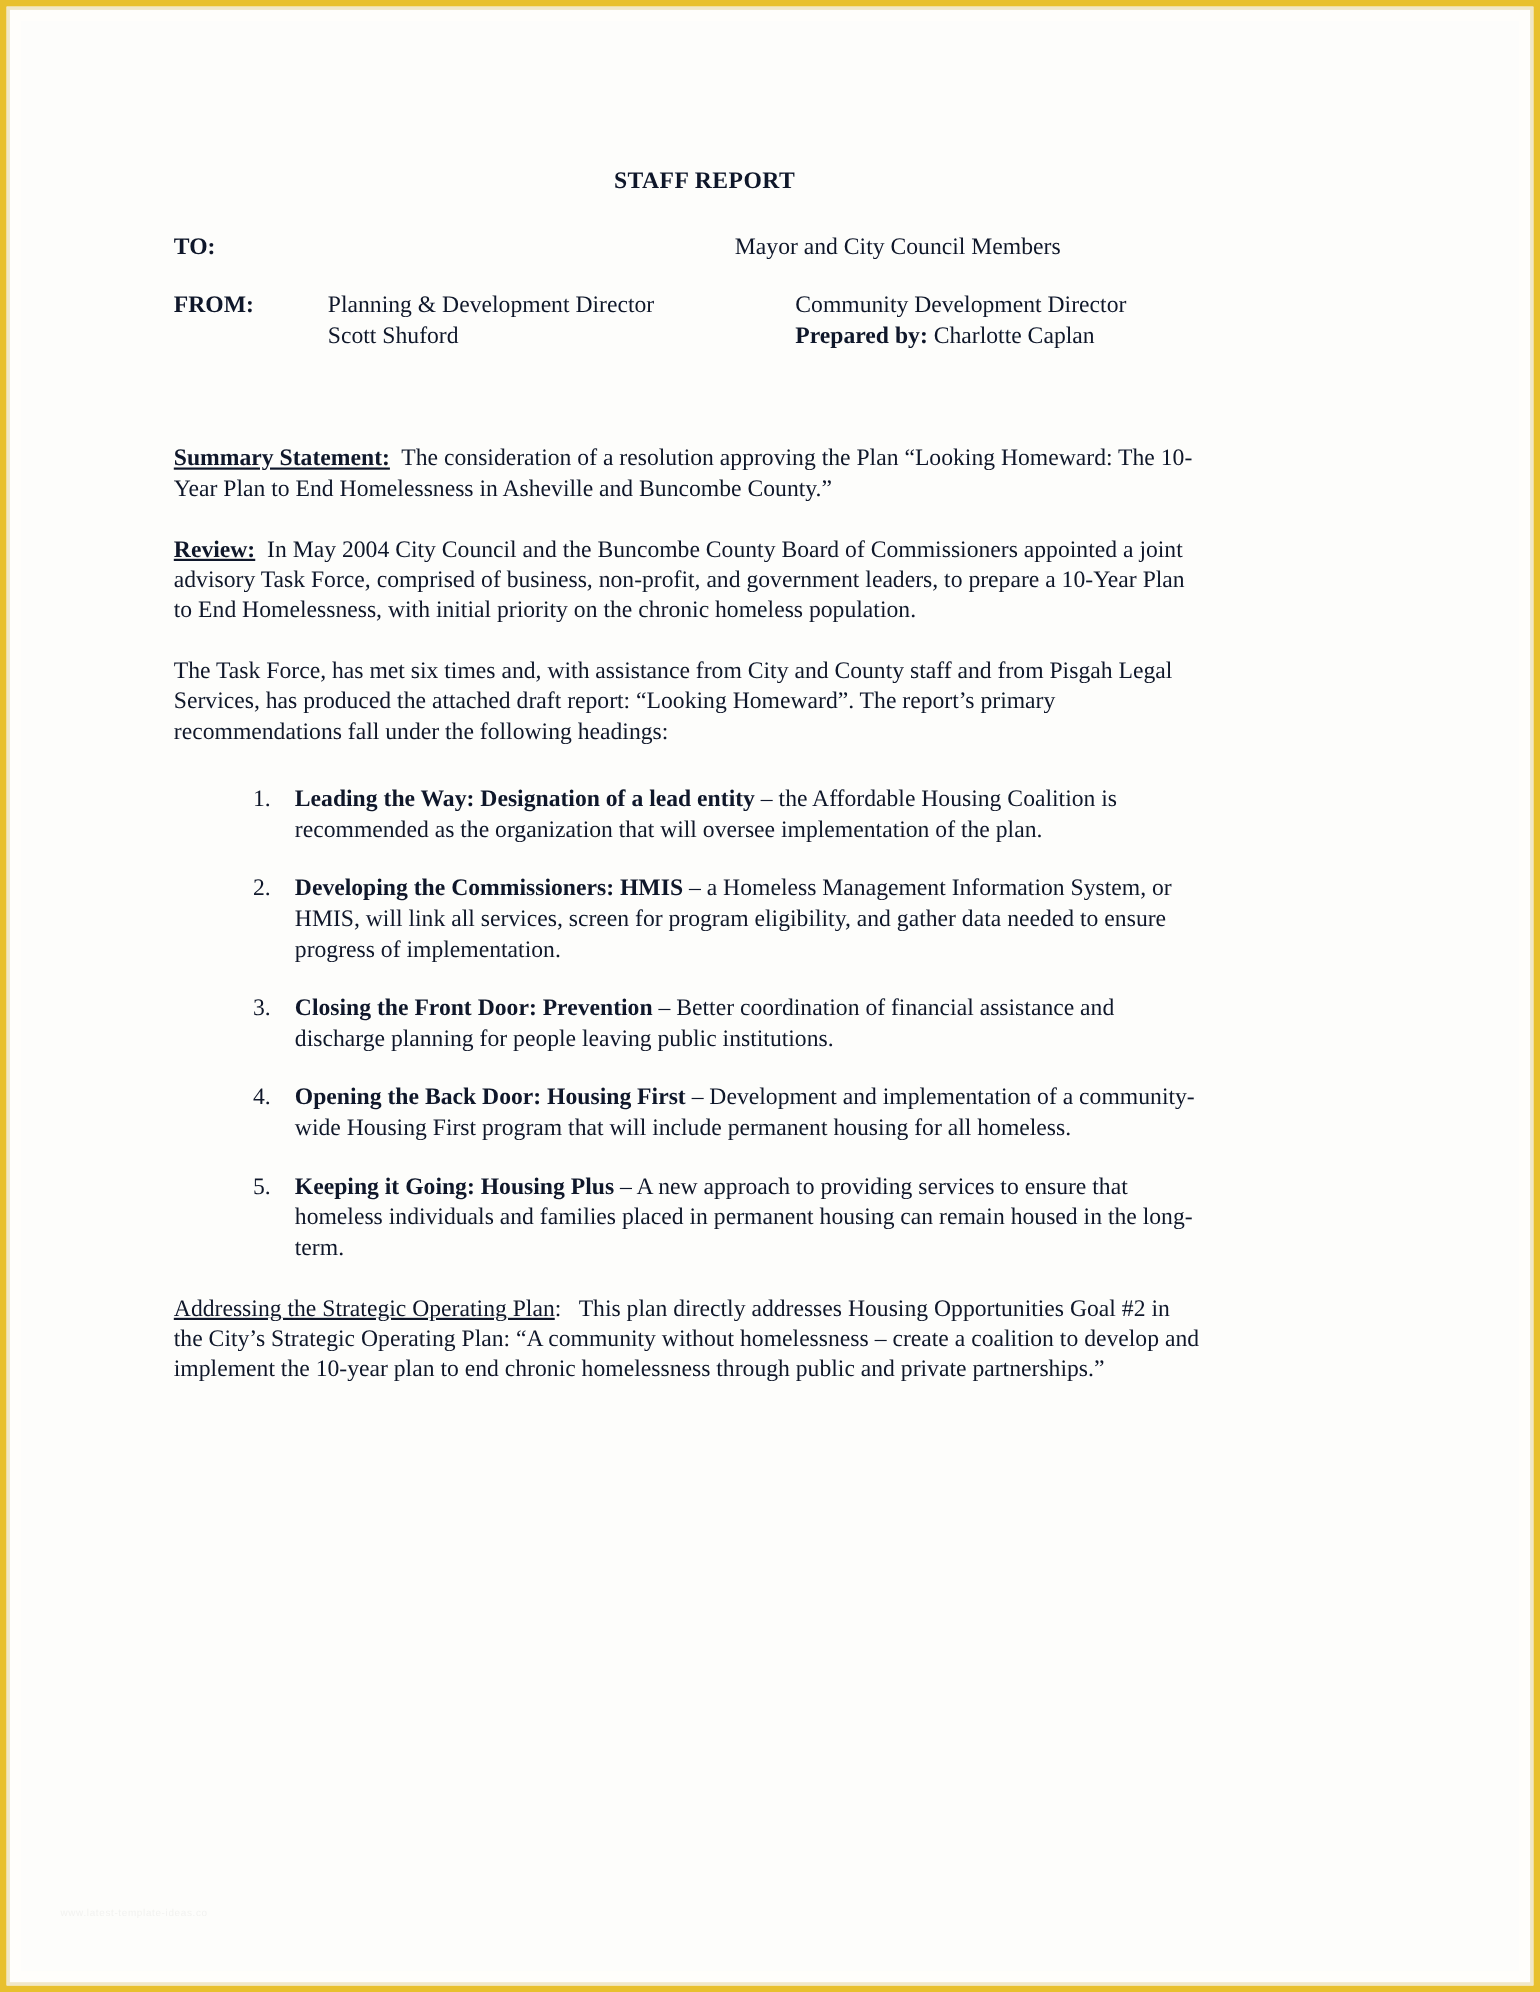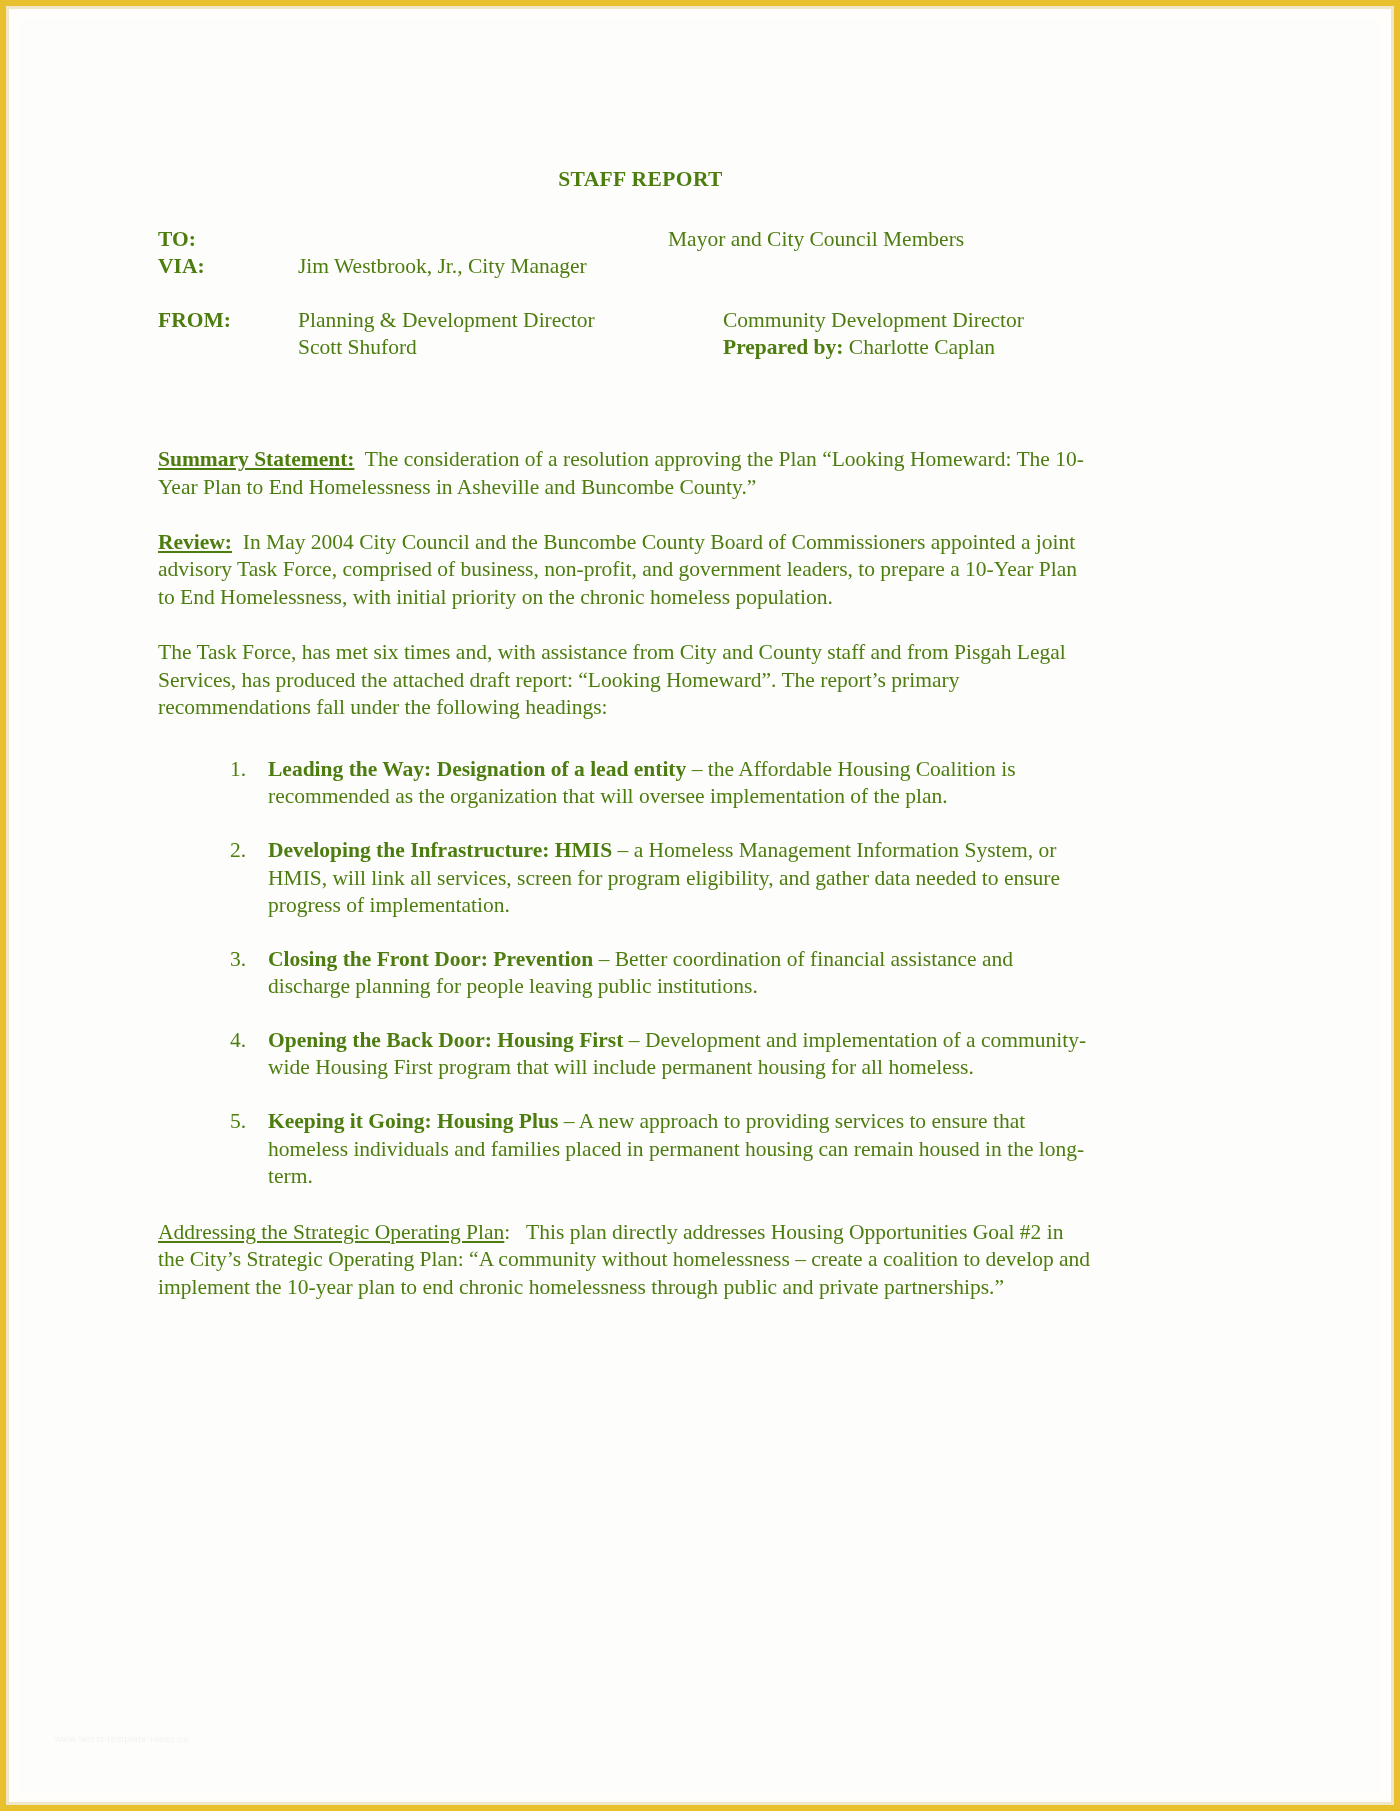--- a/index.html
+++ b/index.html
@@ -42,25 +42,25 @@
     right: 10px;
     bottom: 10px;
     background: #fdfdfb;
     box-sizing: border-box;
     overflow: hidden;
   }
 
   .doc {
     position: absolute;
     left: 139px;
-    top: 147px;
+    top: 132px;
     width: 935px;
     font-size: 21.5px;
     line-height: 27.6px;
-    color: #4d7c0f;
+    color: #0f172a;
     text-align: left;
   }
 
   .doc-title {
     text-align: center;
     font-weight: bold;
     font-size: 21.5px;
     letter-spacing: 0.4px;
     margin: 0 0 32px 0;
     padding-left: 30px;
@@ -149,25 +149,20 @@
 
       <div class="doc">
 
         <div class="doc-title">STAFF REPORT</div>
 
         <div class="memo-row">
           <div class="memo-label">TO:</div>
           <div class="memo-value">Mayor and City Council Members</div>
         </div>
 
-        <div class="memo-row">
-          <div class="memo-label">VIA:</div>
-          <div class="memo-value">Jim Westbrook, Jr., City Manager</div>
-          <div class="memo-right"></div>
-        </div>
 
         <div class="gap-sm"></div>
 
         <div class="memo-row">
           <div class="memo-label">FROM:</div>
           <div class="memo-value">
             <div>Planning &amp; Development Director</div>
             <div>Scott Shuford</div>
           </div>
           <div class="memo-right">
@@ -199,21 +194,21 @@
           <div class="rec-item">
             <div class="rec-num">1.</div>
             <div class="rec-body">
               <span class="rec-head">Leading the Way: Designation of a lead entity</span><span> – the Affordable Housing Coalition is recommended as the organization that will oversee implementation of the plan.</span>
             </div>
           </div>
 
           <div class="rec-item">
             <div class="rec-num">2.</div>
             <div class="rec-body">
-              <span class="rec-head">Developing the Infrastructure: HMIS</span><span> – a Homeless Management Information System, or HMIS, will link all services, screen for program eligibility, and gather data needed to ensure progress of implementation.</span>
+              <span class="rec-head">Developing the Commissioners: HMIS</span><span> – a Homeless Management Information System, or HMIS, will link all services, screen for program eligibility, and gather data needed to ensure progress of implementation.</span>
             </div>
           </div>
 
           <div class="rec-item">
             <div class="rec-num">3.</div>
             <div class="rec-body">
               <span class="rec-head">Closing the Front Door: Prevention</span><span> – Better coordination of financial assistance and discharge planning for people leaving public institutions.</span>
             </div>
           </div>
 

